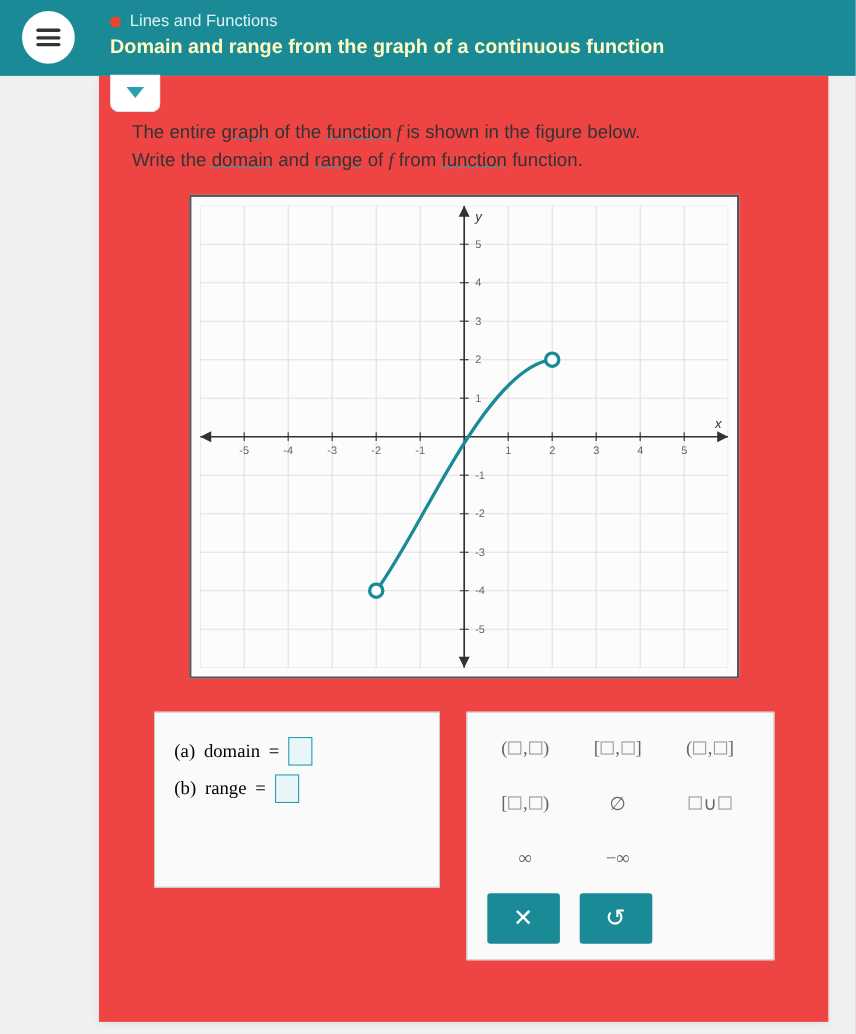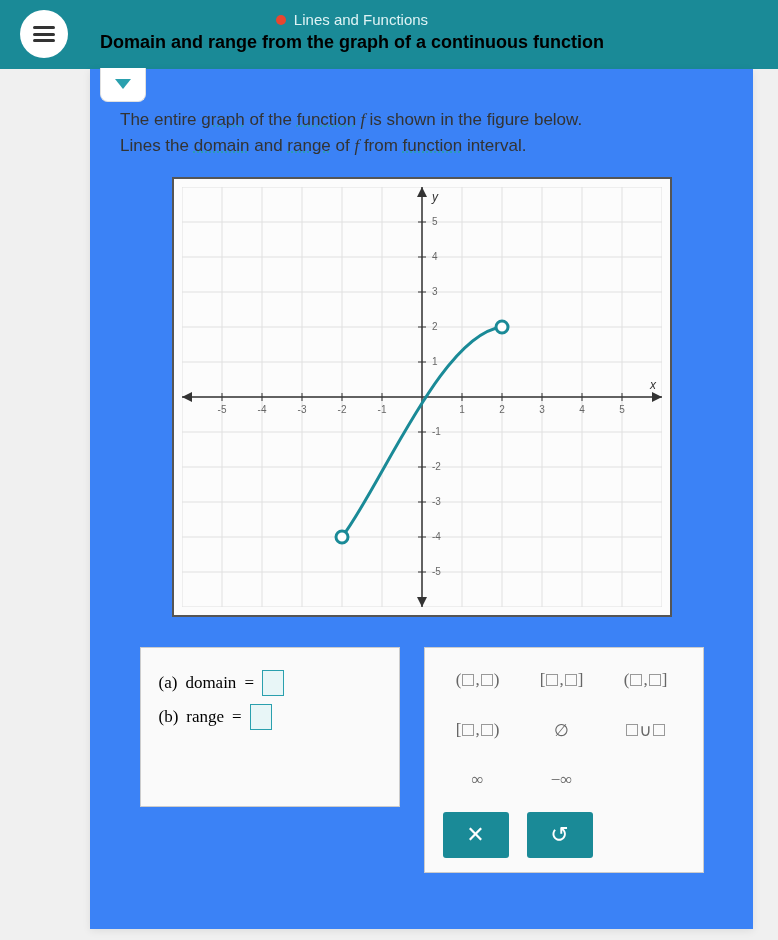--- a/index.html
+++ b/index.html
@@ -40,25 +40,25 @@
   align-items: center;
   justify-content: center;
   cursor: pointer;
 }
 .hamburger-lines {
   width: 22px; height: 16px;
   display: flex; flex-direction: column; justify-content: space-between;
 }
 .hamburger-lines span { height: 3px; background: #333; border-radius: 2px; }
 .header-text { line-height: 1.35; }
-.breadcrumb { font-size: 15px; color: #dff3f5; display: flex; align-items: center; gap: 8px; justify-content: center;}
+.breadcrumb { font-size: 15px; color: #dff3f5; display: flex; align-items: center; gap: 8px;}
 .dot-red { width: 10px; height: 10px; border-radius: 50%; background: #e8462f; display: inline-block;}
-.title { font-size: 18px; font-weight: 600; color: #000000; }
+.title { font-size: 18px; font-weight: 600; color: #fef9c3; }
 .content {
-  background: #3b82f6;
+  background: #ef4444;
   margin: 0 25px 0 0;
   padding: 28px 30px 40px 30px;
   min-height: 860px;
   position: relative;
   box-shadow: 0 2px 8px rgba(0,0,0,.08);
 }
 .expand-notch {
   position: absolute;
   top: -1px; left: 10px;
   width: 46px; height: 34px;
@@ -135,21 +135,21 @@
     </div>
   </div>
 
   <div class="content">
     <div class="expand-notch">
       <div class="chev"></div>
     </div>
 
     <div class="problem">
       <span>The entire </span><span class="ul">graph</span><span> of the </span><span class="ul">function</span><span class="fvar"> f </span><span>is shown in the figure below.</span><br>
-      <span>Lines the </span><span class="ul">domain</span><span> and </span><span class="ul">range</span><span> of </span><span class="fvar">f</span><span> from </span><span class="ul">function</span><span> interval.</span>
+      <span>Write the </span><span class="ul">domain</span><span> and </span><span class="ul">range</span><span> of </span><span class="fvar">f</span><span> from </span><span class="ul">function</span><span> function.</span>
     </div>
 
     <div class="graph-frame">
       <svg id="chart-svg" width="480" height="420">
           <line x1="0" y1="0" x2="0" y2="420" stroke="#e0e0e0" stroke-width="1"></line>
           <line x1="40" y1="0" x2="40" y2="420" stroke="#e0e0e0" stroke-width="1"></line>
           <line x1="80" y1="0" x2="80" y2="420" stroke="#e0e0e0" stroke-width="1"></line>
           <line x1="120" y1="0" x2="120" y2="420" stroke="#e0e0e0" stroke-width="1"></line>
           <line x1="160" y1="0" x2="160" y2="420" stroke="#e0e0e0" stroke-width="1"></line>
           <line x1="200" y1="0" x2="200" y2="420" stroke="#e0e0e0" stroke-width="1"></line>

